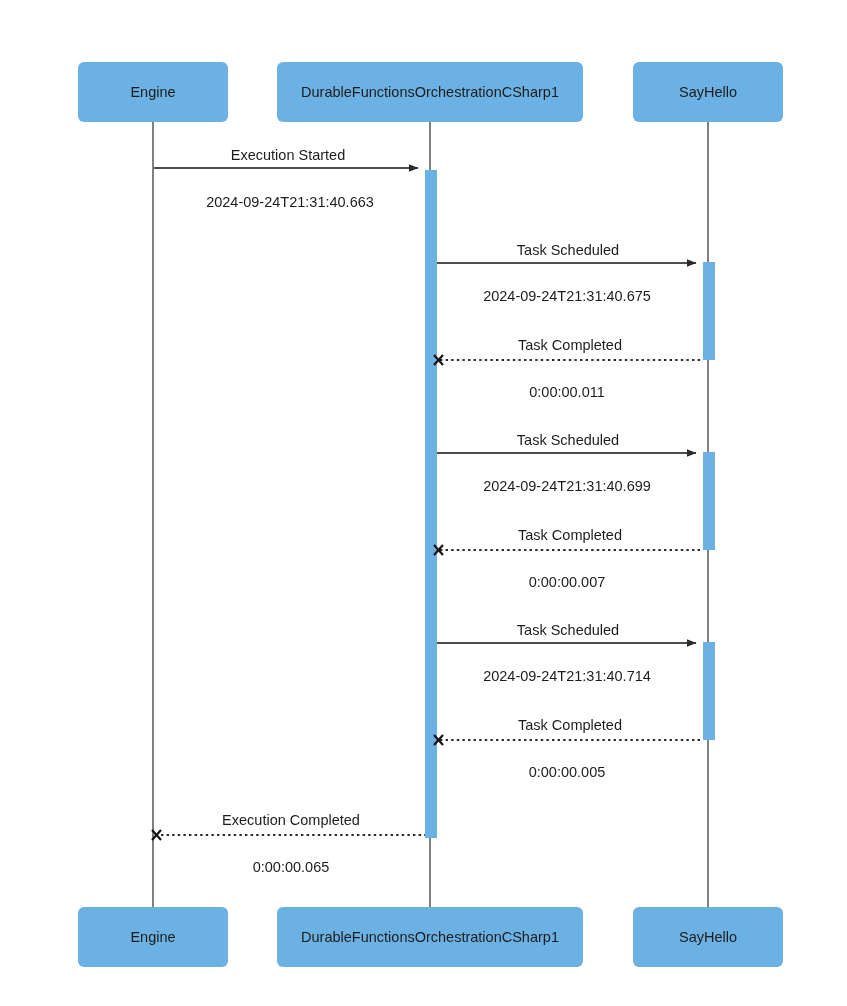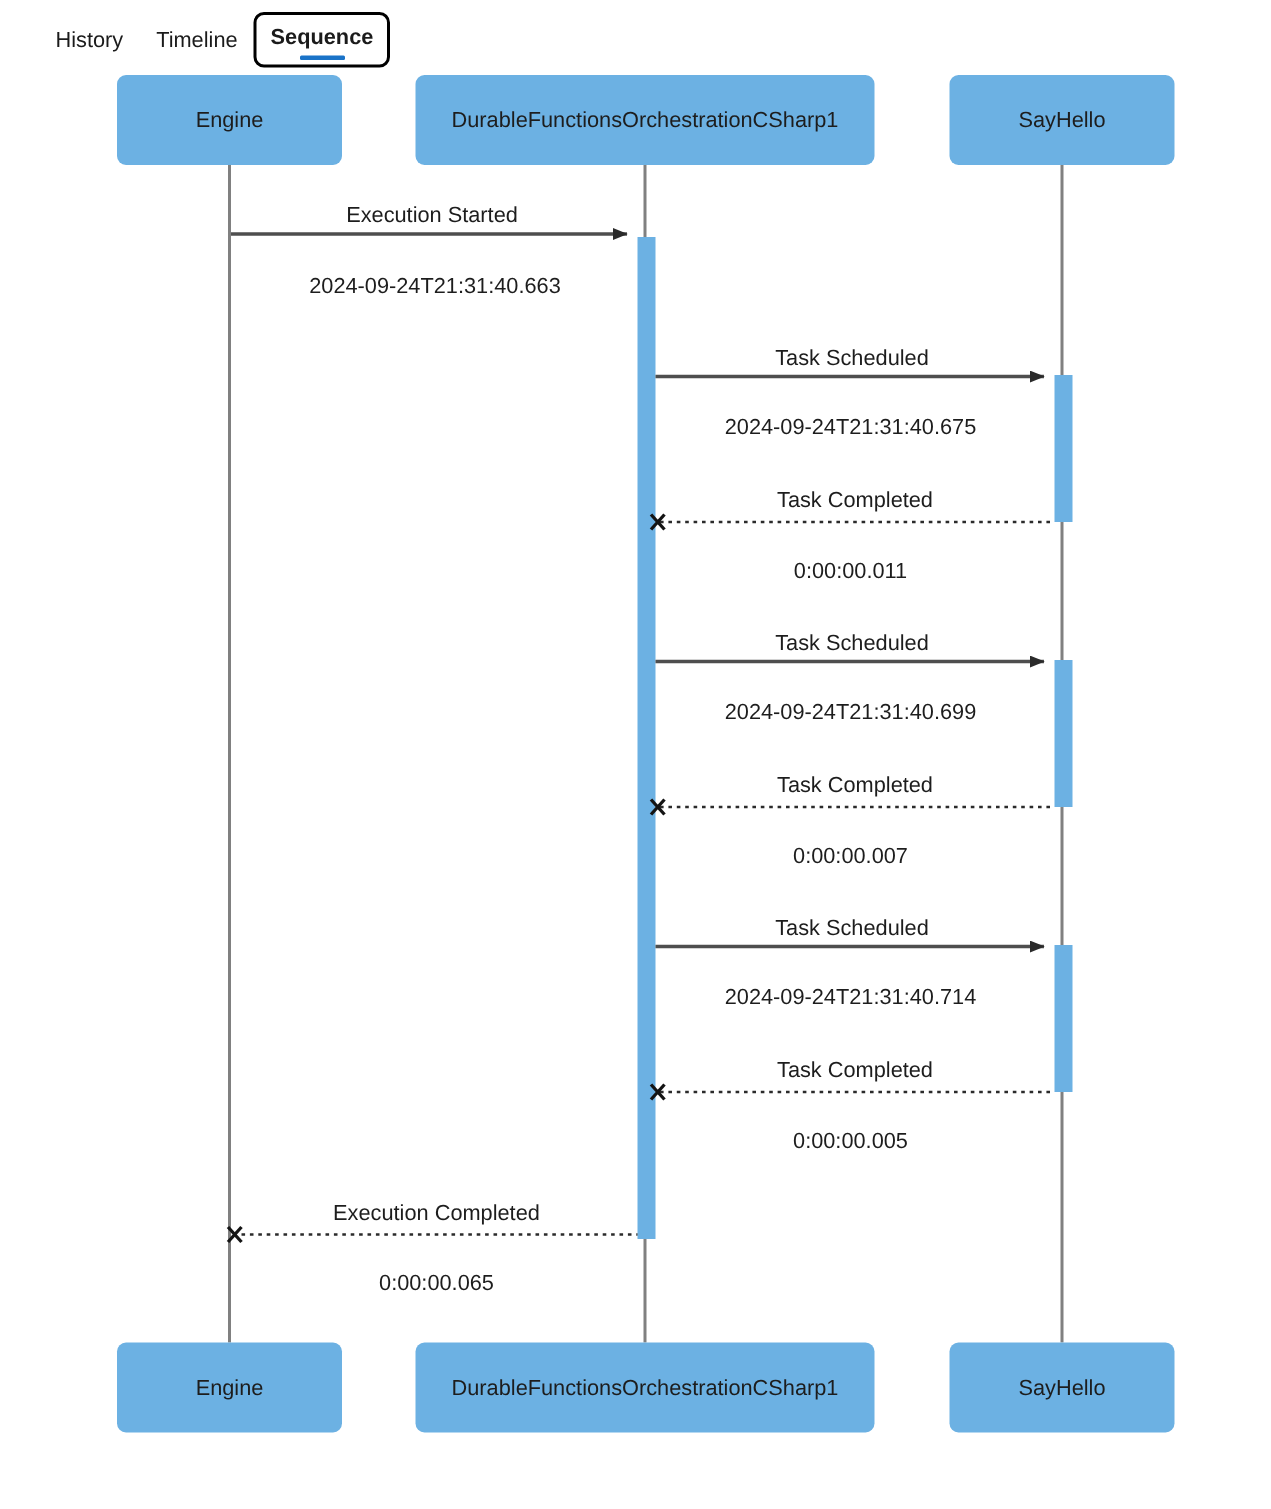--- a/index.html
+++ b/index.html
@@ -58,21 +58,21 @@
     width: 30px;
     height: 3px;
     background: #1a73c8;
     border-radius: 1px;
   }
 
   
   .diagram {
     position: absolute;
     left: 0;
-    top: 40px;
+    top: 52px;
     width: 847px;
     height: 954px;
   }
   .diagram svg {
     display: block;
   }
 
   .p-box {
     fill: #6cb1e3;
     stroke: none;
@@ -117,32 +117,20 @@
   .cross {
     stroke: #141414;
     stroke-width: 2.2;
   }
 </style>
 </head>
 <body>
 
 <div id="app">
 
-  <div class="tabbar">
-    <div class="tab">
-      <span>History</span>
-    </div>
-    <div class="tab">
-      <span>Timeline</span>
-    </div>
-    <div class="tab selected">
-      <span>Sequence</span>
-      <span class="tab-underline"></span>
-    </div>
-  </div>
 
   <div class="diagram">
     <svg width="847" height="954" viewBox="0 0 847 954" xmlns="http://www.w3.org/2000/svg">
       <defs>
         <marker id="arrowSolid" markerWidth="10" markerHeight="8" refX="9.5" refY="4" orient="auto" markerUnits="userSpaceOnUse">
           <path d="M0,0 L10,4 L0,8 z" fill="#2b2b2b"></path>
         </marker>
       </defs>
 
       <g>

